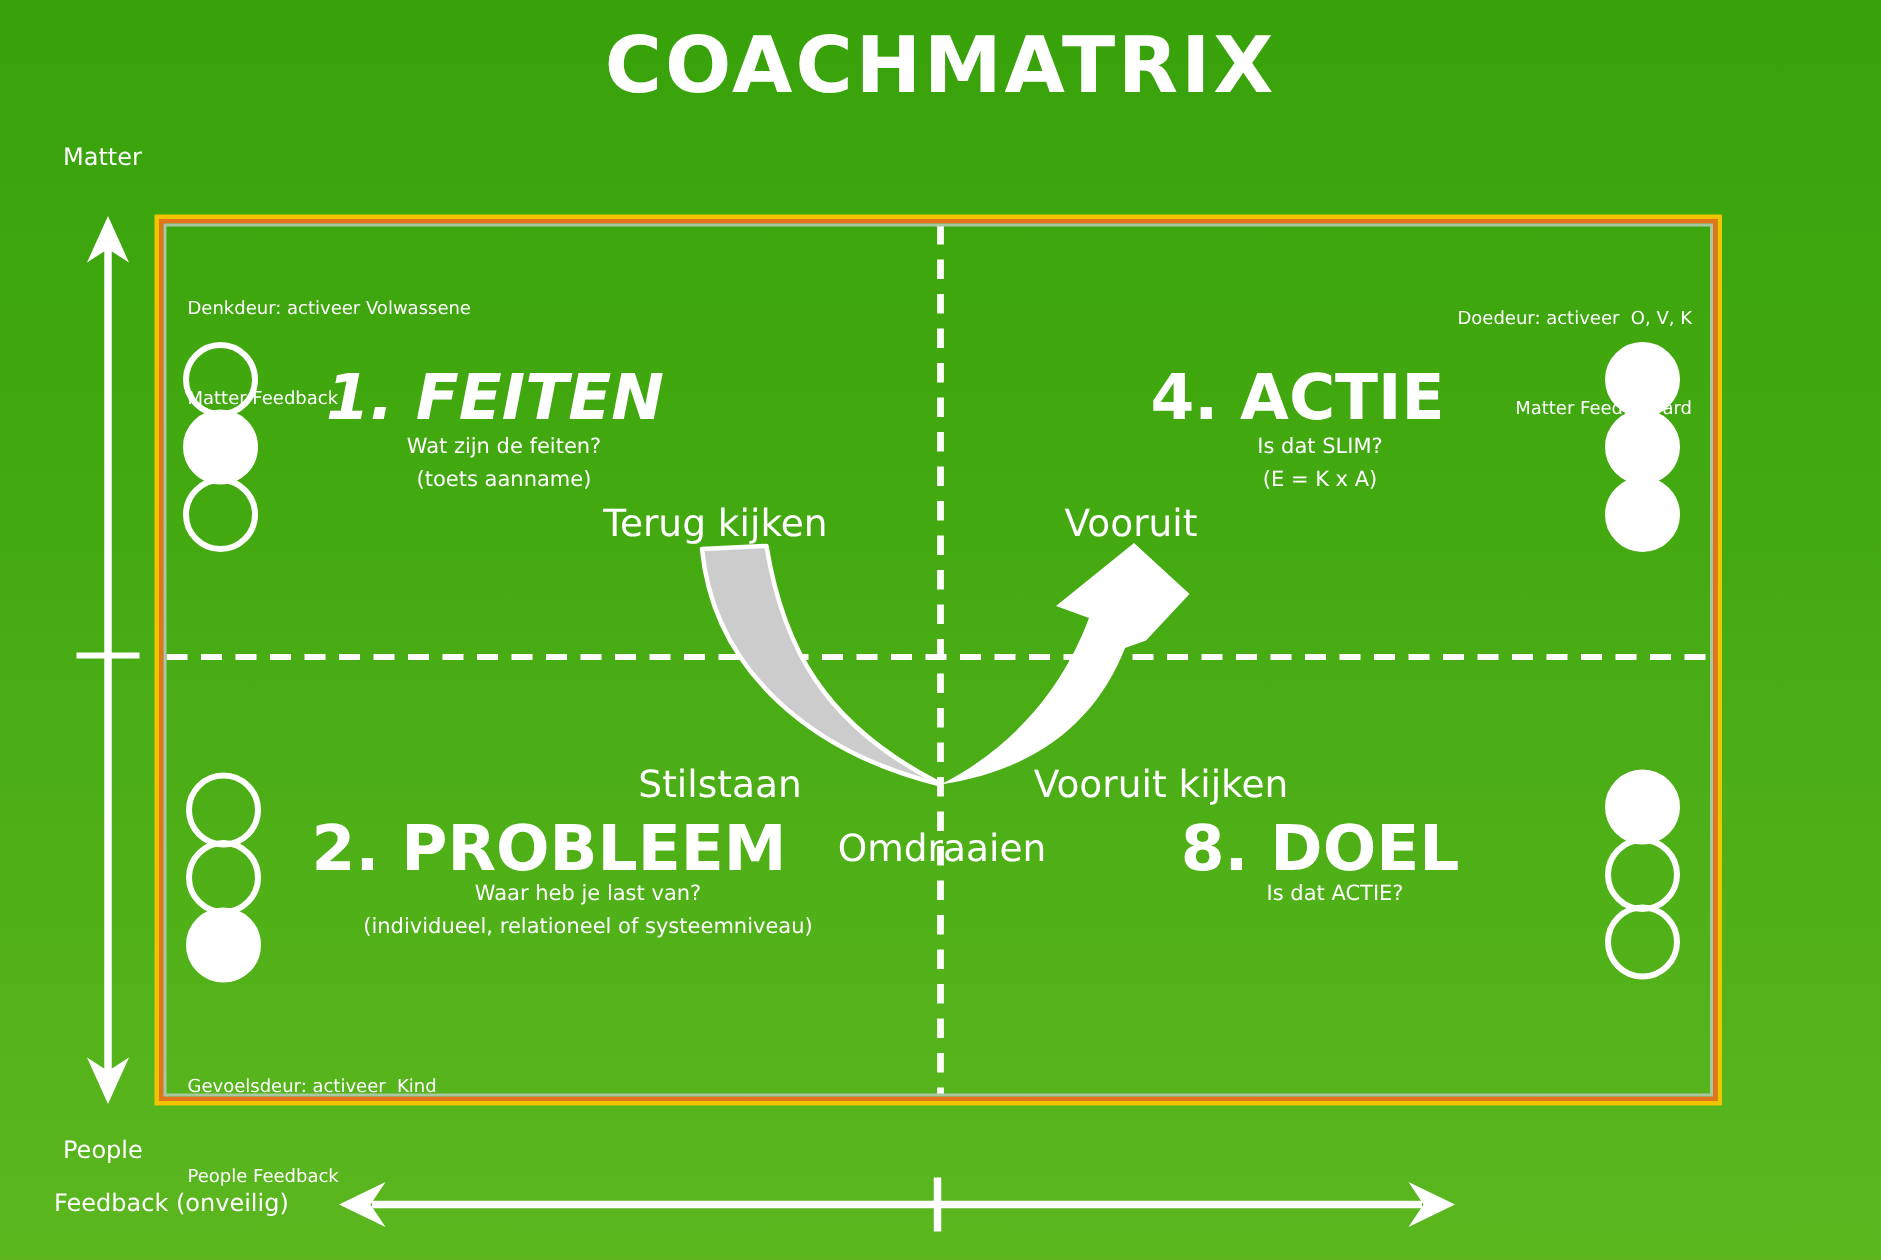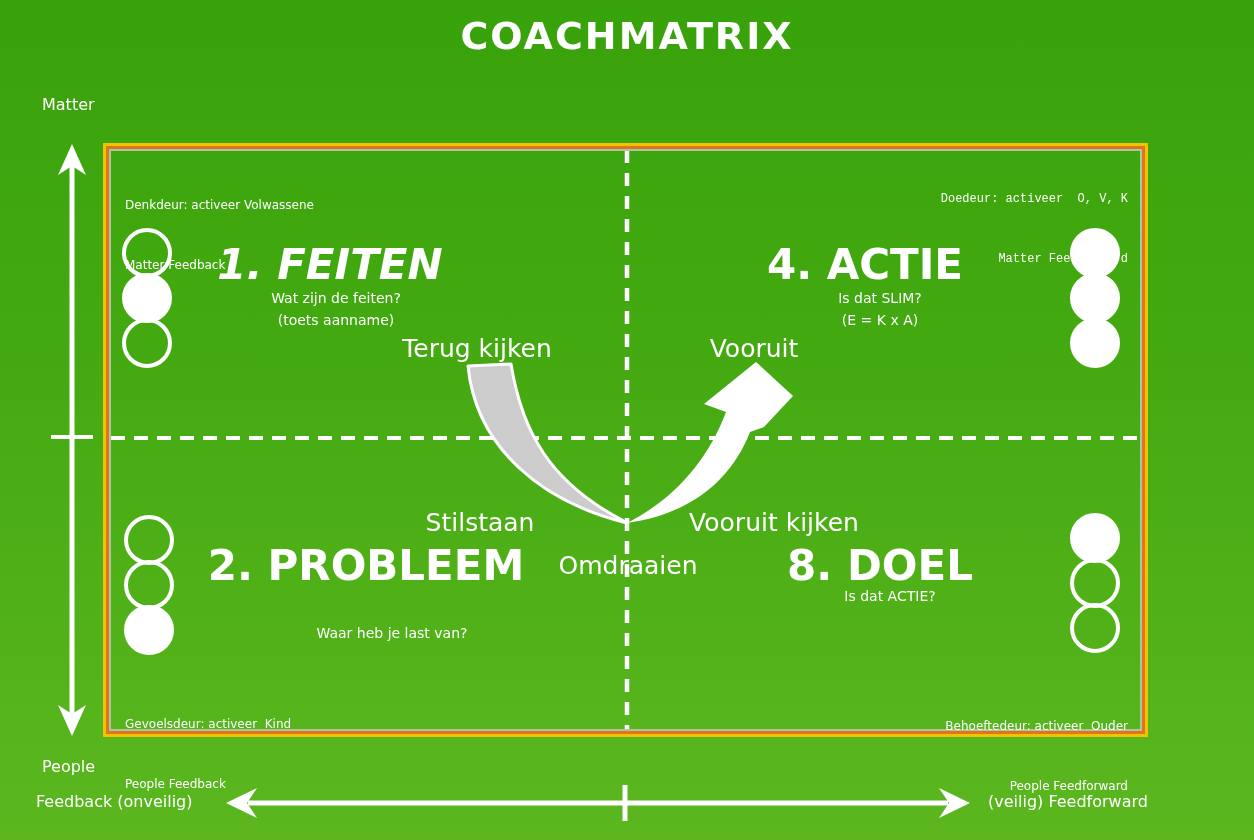--- a/index.html
+++ b/index.html
@@ -3,21 +3,21 @@
 <meta charset="utf-8">
 <style>
   html,body { margin:0; padding:0; background:#2c8a06; }
   .stage {
     position:relative; width:1254px; height:840px; overflow:hidden;
     background:linear-gradient(180deg,#38a20a 0%,#45aa12 45%,#5cb71f 100%);
     font-family:"DejaVu Sans","Liberation Sans",sans-serif; color:#ffffff;
   }
   .abs { position:absolute; white-space:pre; }
   .page-title { top:14px; left:0; width:100%; text-align:center;
-    font-size:38px; font-weight:700; letter-spacing:2px; }
+    font-size:52px; font-weight:700; letter-spacing:2px; }
   
   .frame  { left:103px; top:143px; width:1045px; height:594px;
             border:3px solid #f0c400; box-sizing:border-box; }
   .frame2 { position:absolute; inset:0; border:3px solid #e4731c; }
   .frame3 { position:absolute; inset:0; border:2px solid #a9c7a2; }
   svg.overlay { position:absolute; left:0; top:0; pointer-events:none; }
   
   .axis-lbl   { font-size:16px; }
   .corner     { font-size:12px; line-height:20px; }
   .corner.right { text-align:right; }
@@ -60,60 +60,56 @@
   <div class="abs frame">
     <div class="frame2">
       <div class="frame3"></div>
     </div>
   </div>
 
   <div class="abs page-title">COACHMATRIX</div>
   <div class="abs axis-lbl" style="left:42px; top:95px;">Matter</div>
   <div class="abs axis-lbl" style="left:42px; top:757px;">People</div>
   <div class="abs axis-lbl" style="left:36px; top:792px;">Feedback (onveilig)</div>
-  <div class="abs axis-lbl" style="left:988px; top:792px;">(veilig) Feedforward</div>
 
   <div class="abs corner" style="left:125px; top:155px;">
     <div>Denkdeur: activeer Volwassene</div>
     <div>Matter Feedback</div>
   </div>
   <div class="abs q-title" style="left:330px; top:240px;font-style:italic;">1. FEITEN</div>
   <div class="abs q-sub" style="left:336px; top:290px;">Wat zijn de feiten?</div>
   <div class="abs q-sub" style="left:336px; top:312px;">(toets aanname)</div>
   <div class="dots" style="left:122px; top:228px;">
       <div class="dot outline"></div>
       <div class="dot filled"></div>
       <div class="dot outline"></div>
     </div>
 
   <div class="abs corner" style="left:125px; top:674px;">
     <div>Gevoelsdeur: activeer  Kind</div>
     <div>People Feedback</div>
   </div>
   <div class="abs q-title" style="left:366px; top:541px;">2. PROBLEEM</div>
-  <div class="abs q-sub" style="left:392px; top:588px;margin-top:37px;">Waar heb je last van?</div>
+  <div class="abs q-sub" style="left:392px; top:588px;">Waar heb je last van?</div>
+  <div class="abs q-sub" style="left:392px; top:610px;">(individueel, relationeel of systeemniveau)</div>
   <div class="dots" style="left:124px; top:515px;">
       <div class="dot outline"></div>
       <div class="dot outline"></div>
       <div class="dot filled"></div>
     </div>
 
-  <div class="abs corner right" style="right:126px; top:676px;">
-    <div>Behoeftedeur: activeer  Ouder</div>
-    <div>People Feedforward</div>
-  </div>
   <div class="abs q-title" style="left:880px; top:541px;">8. DOEL</div>
   <div class="abs q-sub" style="left:890px; top:588px;">Is dat ACTIE?</div>
   <div class="dots" style="left:1070px; top:513px;">
       <div class="dot filled"></div>
       <div class="dot outline"></div>
       <div class="dot outline"></div>
     </div>
 
-  <div class="abs corner right" style="right:126px; top:149px;font-family:Liberation Mono, monospace;">
+  <div class="abs corner right" style="right:126px; top:162px;">
     <div>Doedeur: activeer  O, V, K</div>
     <div>Matter Feedforward</div>
   </div>
   <div class="abs q-title" style="left:865px; top:240px;">4. ACTIE</div>
   <div class="abs q-sub" style="left:880px; top:290px;">Is dat SLIM?</div>
   <div class="abs q-sub" style="left:880px; top:312px;">(E = K x A)</div>
   <div class="dots" style="left:1070px; top:228px;">
       <div class="dot filled"></div>
       <div class="dot filled"></div>
       <div class="dot filled"></div>

